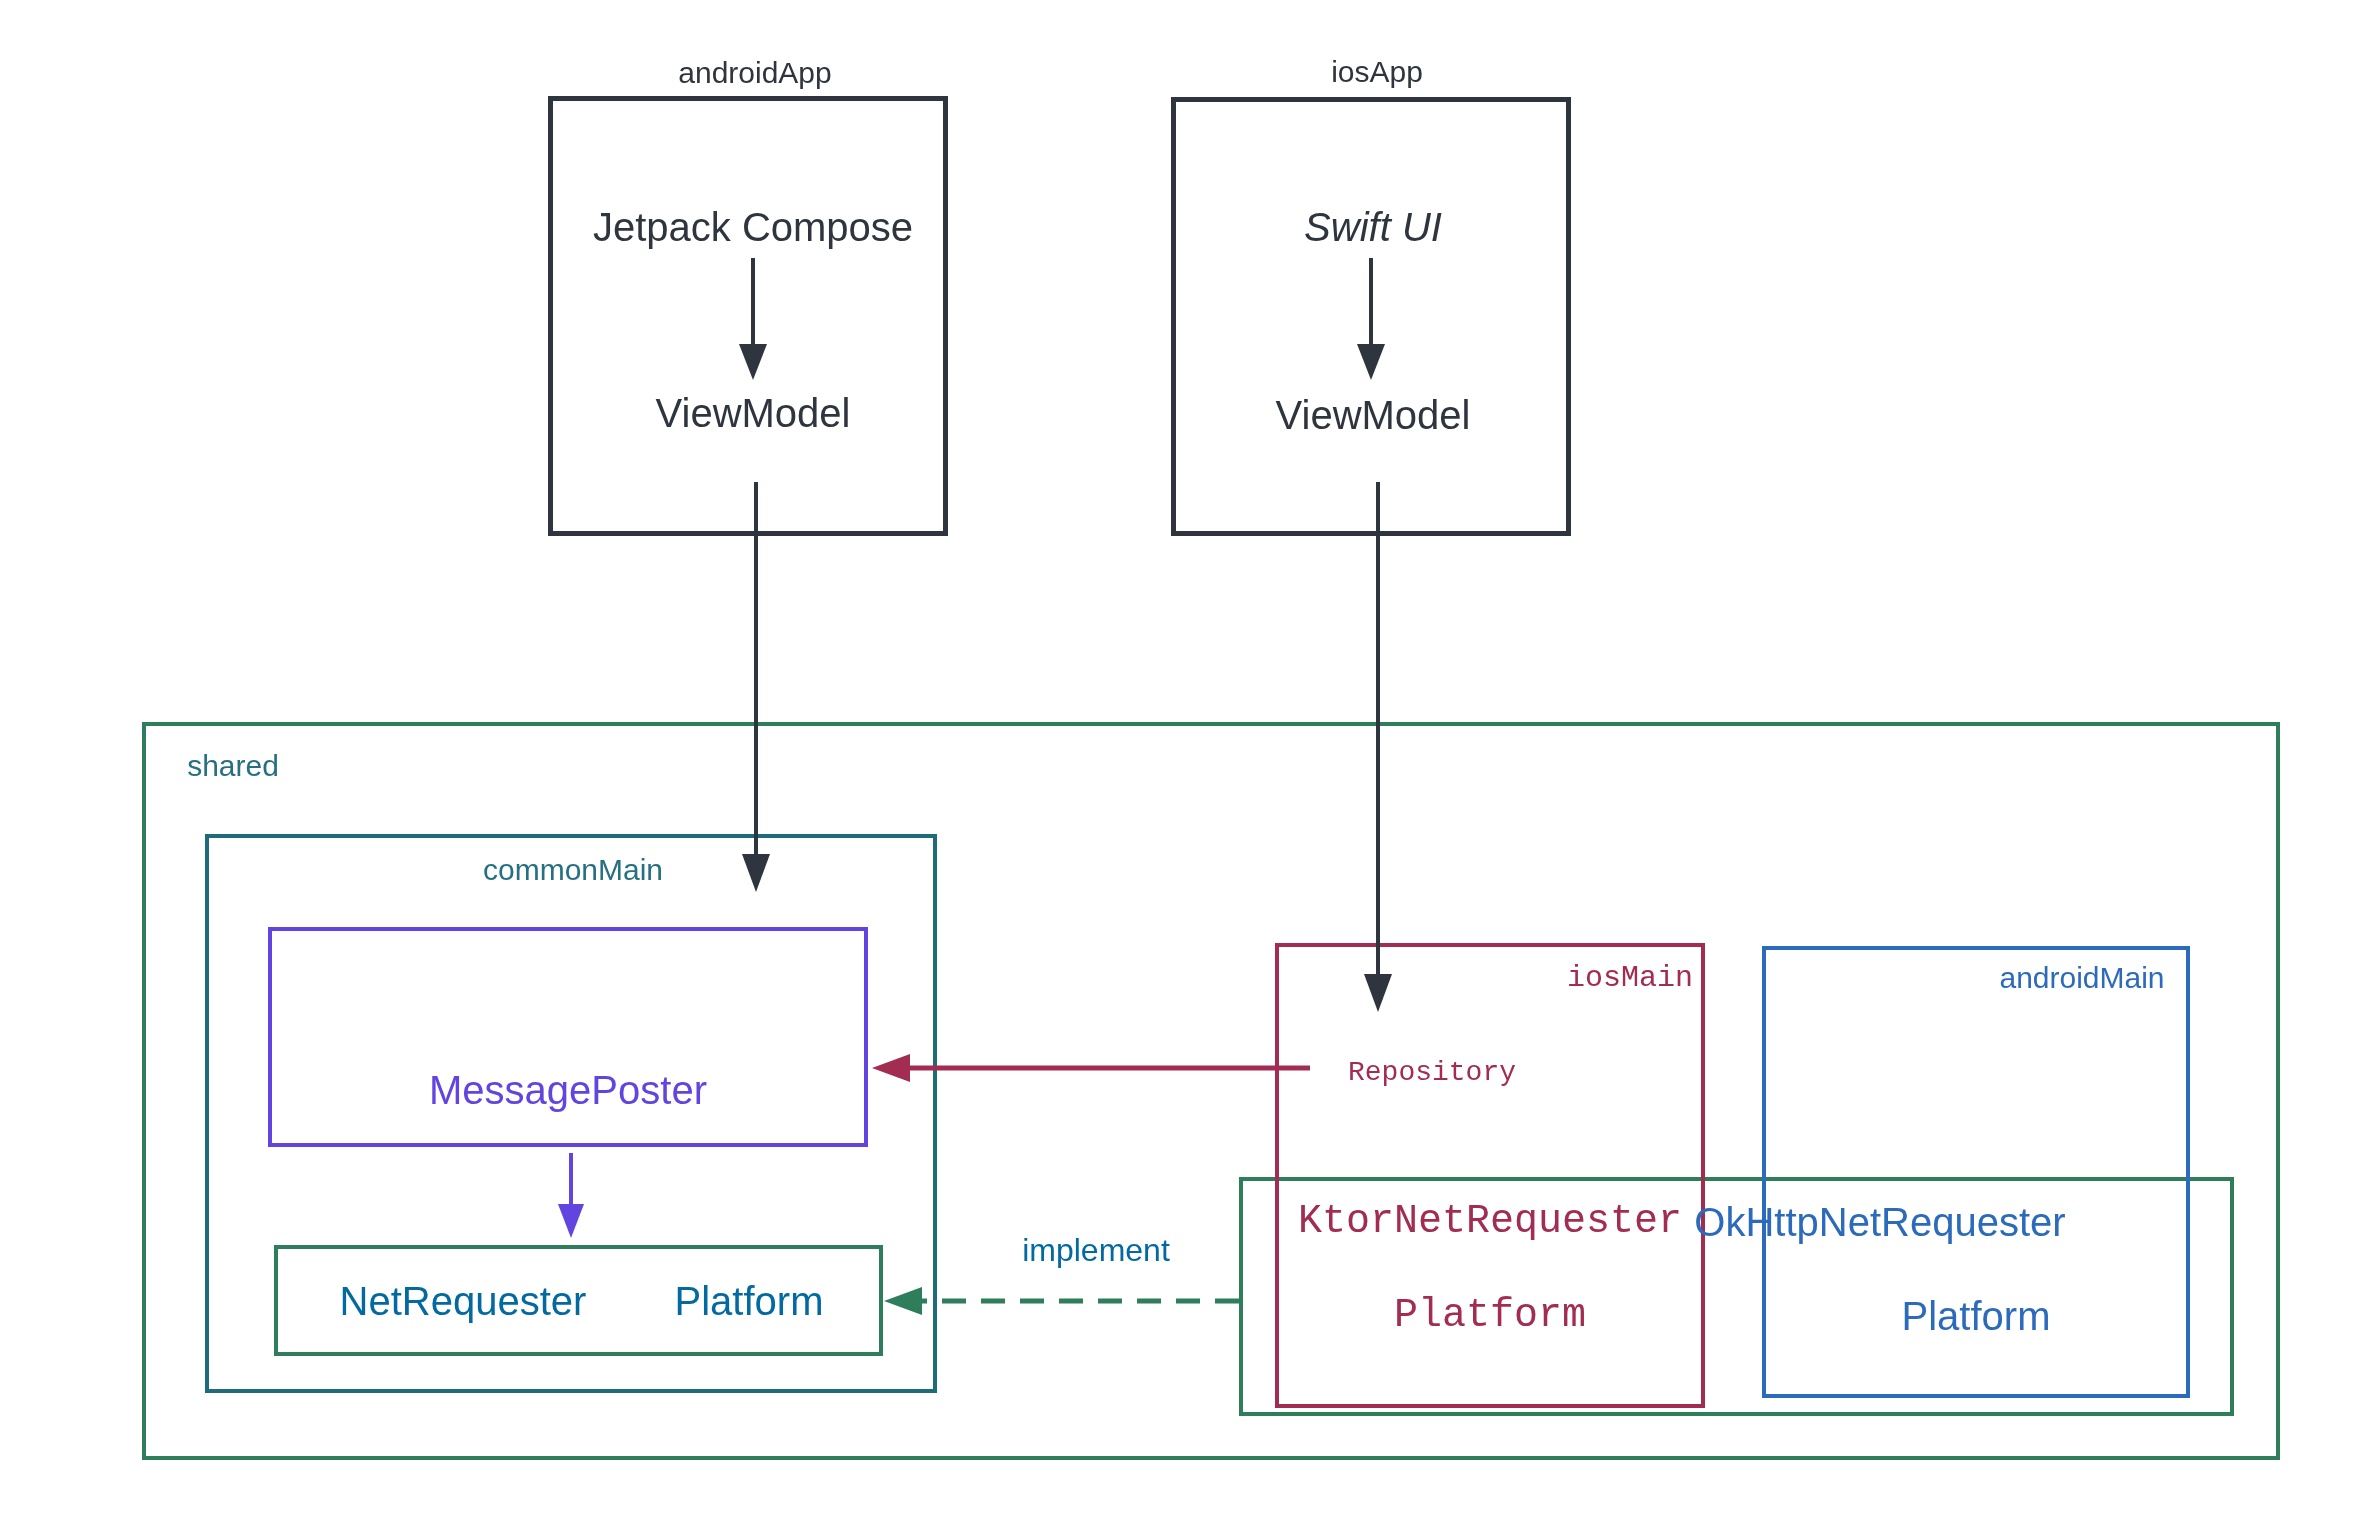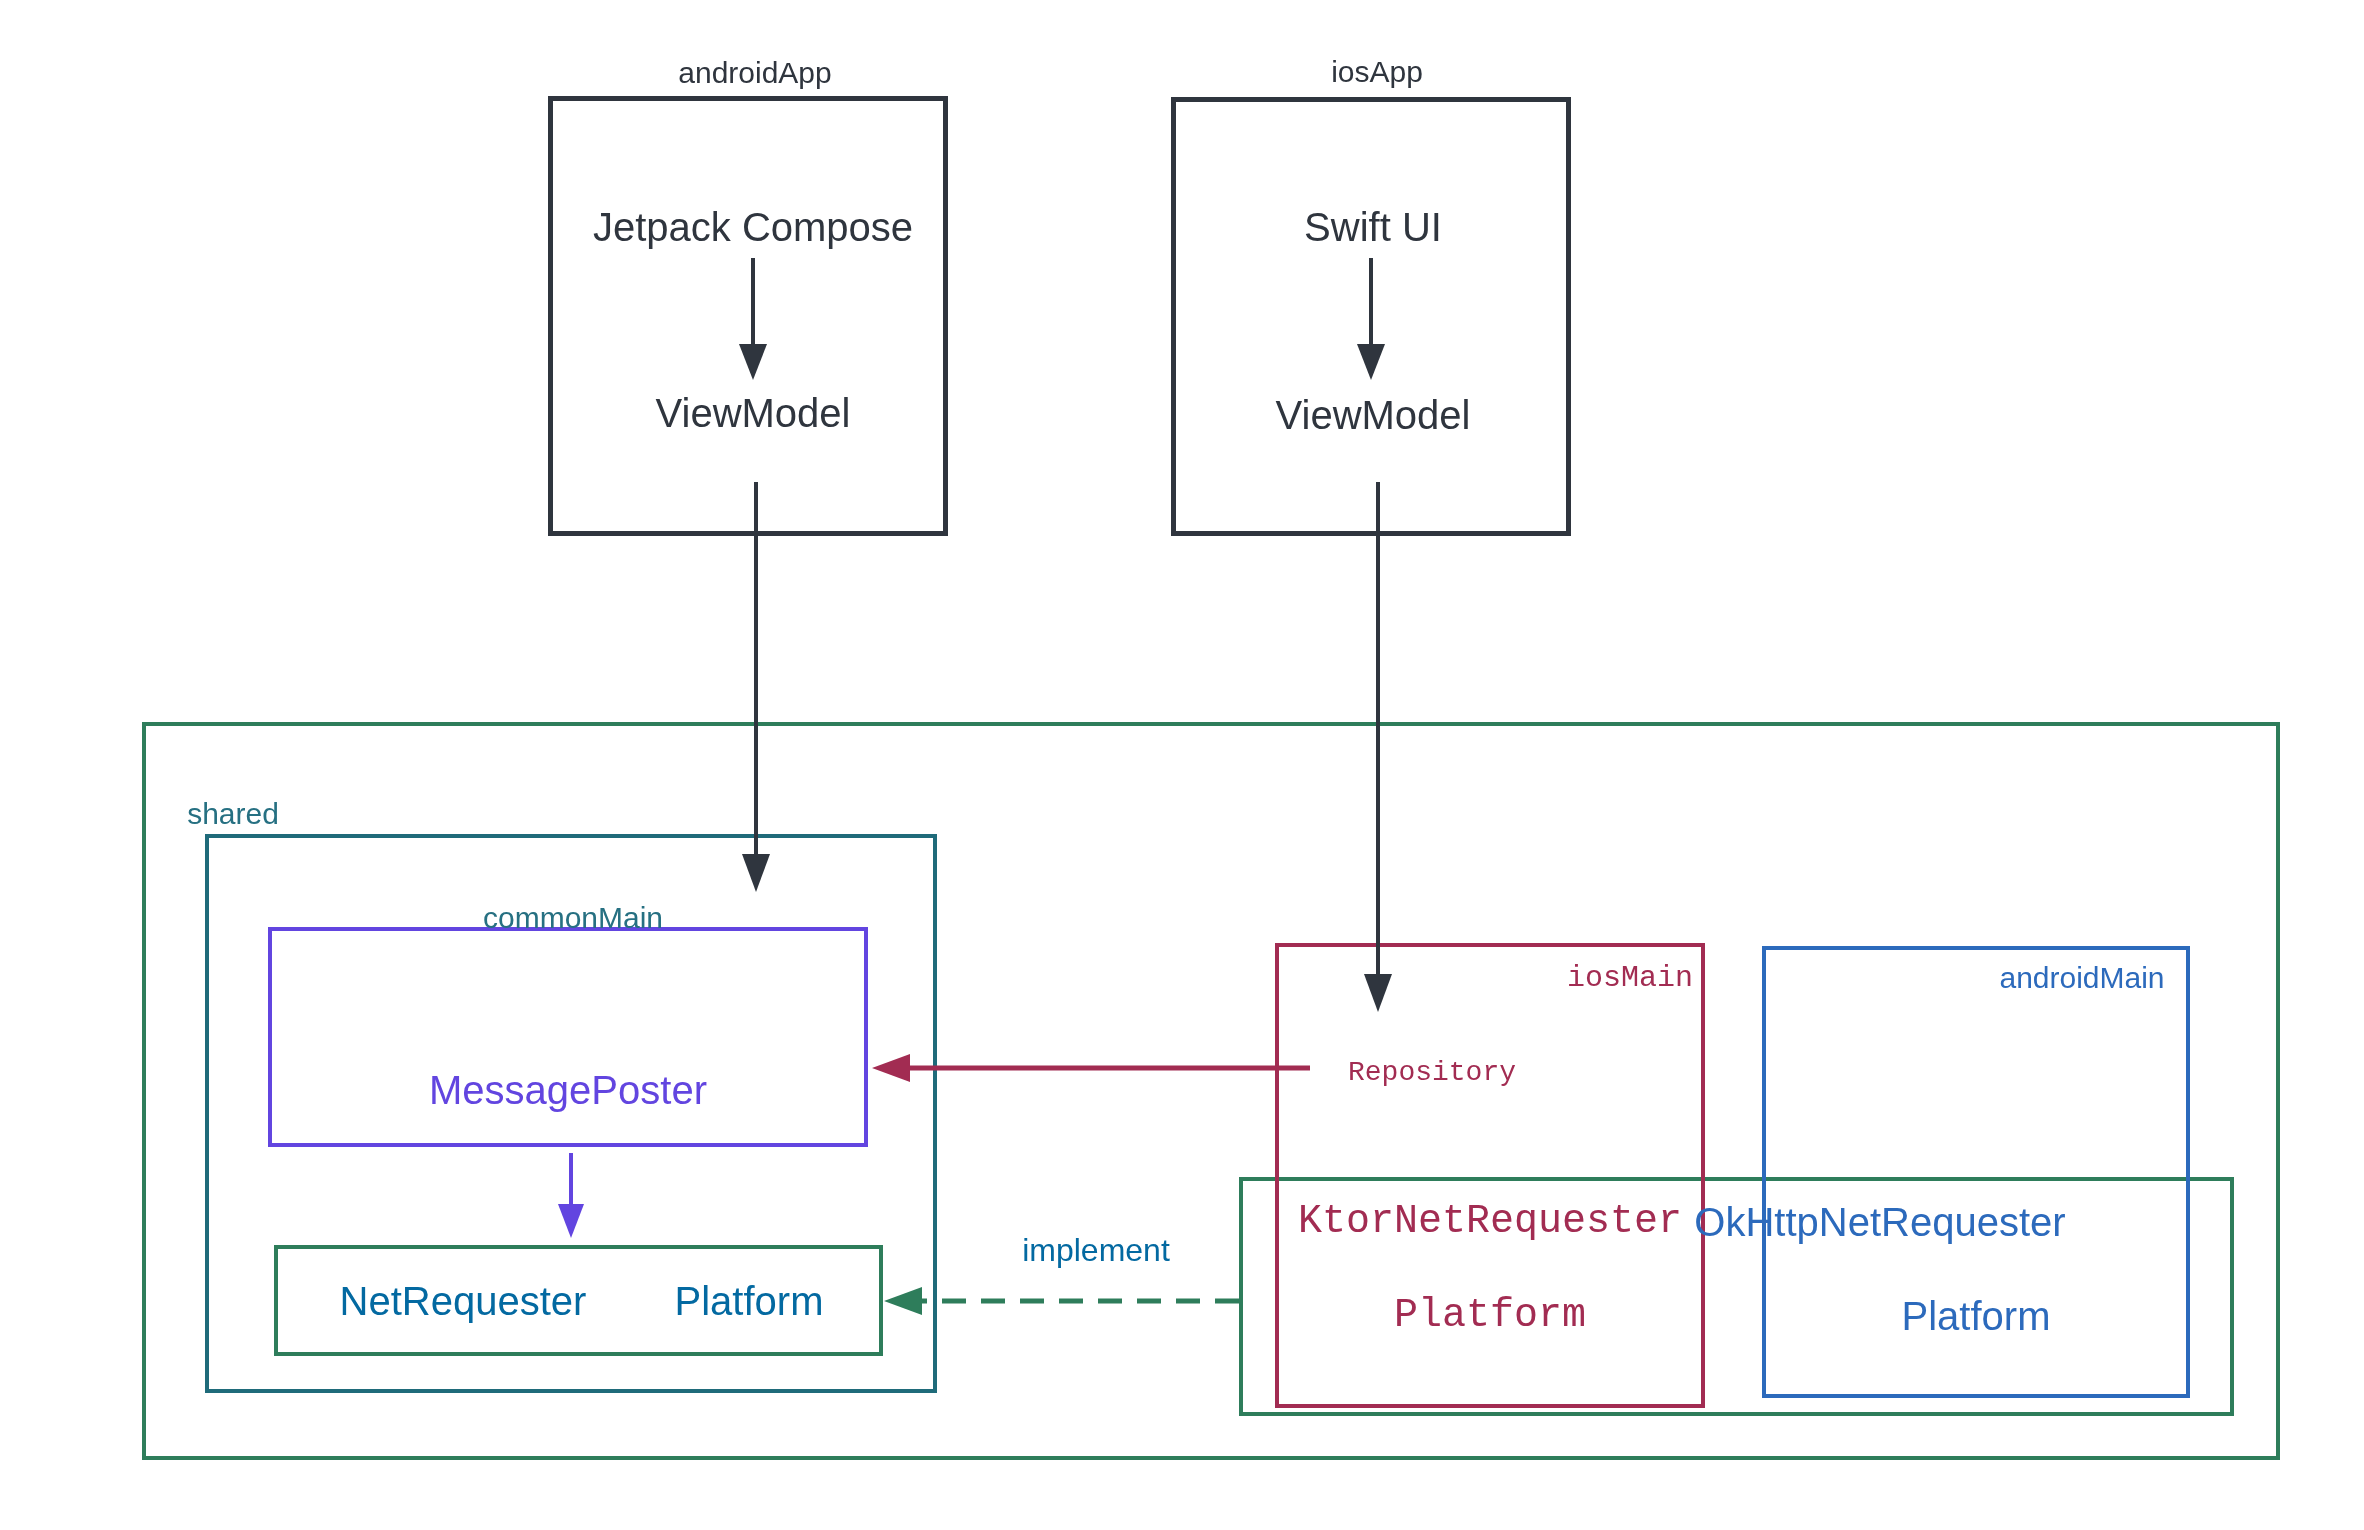--- a/index.html
+++ b/index.html
@@ -13,21 +13,21 @@
   .b-green  {border:4px solid #2e7d5b;}
   .b-teal   {border:4px solid #1f6b7a;}
   .b-purple {border:4px solid #6245e0;}
   .b-crimson{border:4px solid #a22c52;}
   .b-blue   {border:4px solid #2c6abc;}
   .lbl{
     position:absolute;transform:translate(-50%,-50%);
     white-space:nowrap;line-height:1;letter-spacing:0;
   }
   .t-dark{color:#2f353e;}
-  .t-teal{color:#267082;margin-top:48px;}
+  .t-teal{color:#267082;}
   .t-green{color:#0369a1;}
   .t-purple{color:#6245e0;}
   .t-crimson{color:#a22c52;font-family:Liberation Mono, monospace;}
   .t-blue{color:#2c6abc;}
   .fs-node{font-size:40px;}
   .fs-big{font-size:28px;}
   .fs-cap{font-size:30px;}
   .fs-edge{font-size:32px;}
   svg.overlay{position:absolute;left:0;top:0;width:2364px;height:1530px;pointer-events:none;}
 </style>
@@ -73,21 +73,21 @@
   <div class="lbl fs-cap t-dark" style="left:755px;top:73px;">androidApp</div>
   <div class="lbl fs-cap t-dark" style="left:1377px;top:72px;">iosApp</div>
   <div class="lbl fs-cap t-teal" style="left:233px;top:766px;">shared</div>
   <div class="lbl fs-cap t-teal" style="left:573px;top:870px;">commonMain</div>
   <div class="lbl fs-cap t-crimson" style="left:1630px;top:978px;">iosMain</div>
   <div class="lbl fs-cap t-blue" style="left:2082px;top:978px;">androidMain</div>
 
   <div class="lbl fs-node t-dark" style="left:753px;top:227px;">Jetpack Compose</div>
   <div class="lbl fs-node t-dark" style="left:753px;top:413px;">ViewModel</div>
 
-  <div class="lbl fs-node t-dark" style="left:1373px;top:227px;">Swift UI</div>
+  <div class="lbl fs-node t-dark" style="left:1373px;top:227px;font-style:italic;">Swift UI</div>
   <div class="lbl fs-node t-dark" style="left:1373px;top:415px;">ViewModel</div>
 
   <div class="lbl fs-node t-purple" style="left:568px;top:1090px;">MessagePoster</div>
   <div class="lbl fs-node t-green" style="left:463px;top:1301px;">NetRequester</div>
   <div class="lbl fs-node t-green" style="left:749px;top:1301px;">Platform</div>
 
   <div class="lbl fs-big t-crimson" style="left:1432px;top:1073px;">Repository</div>
   <div class="lbl fs-node t-crimson" style="left:1490px;top:1222px;">KtorNetRequester</div>
   <div class="lbl fs-node t-crimson" style="left:1490px;top:1316px;">Platform</div>
 

